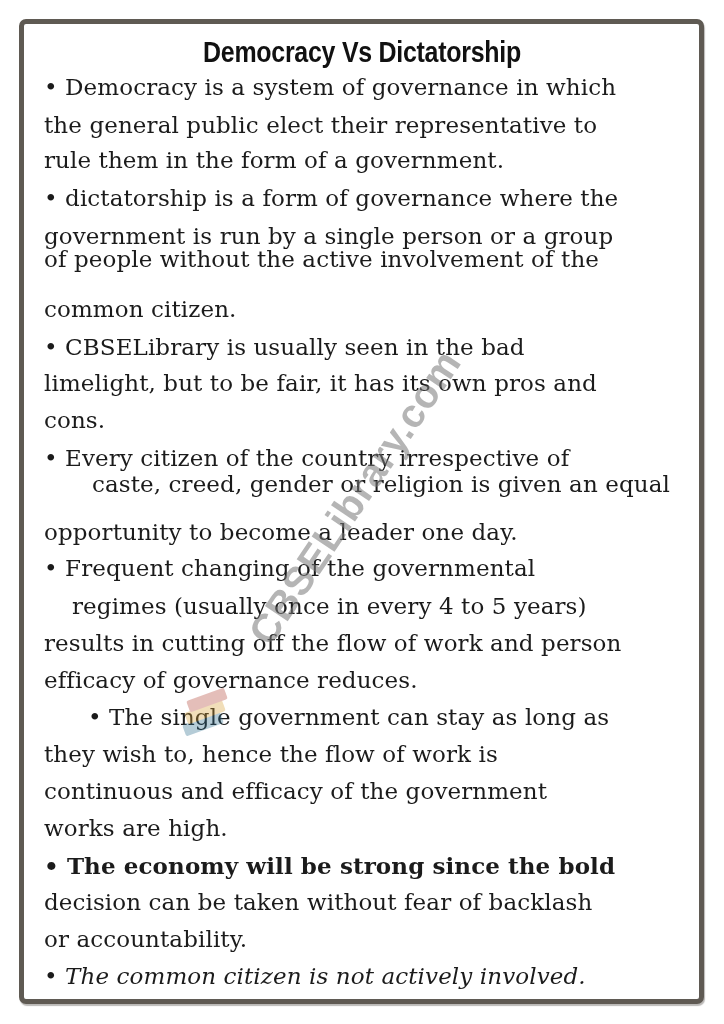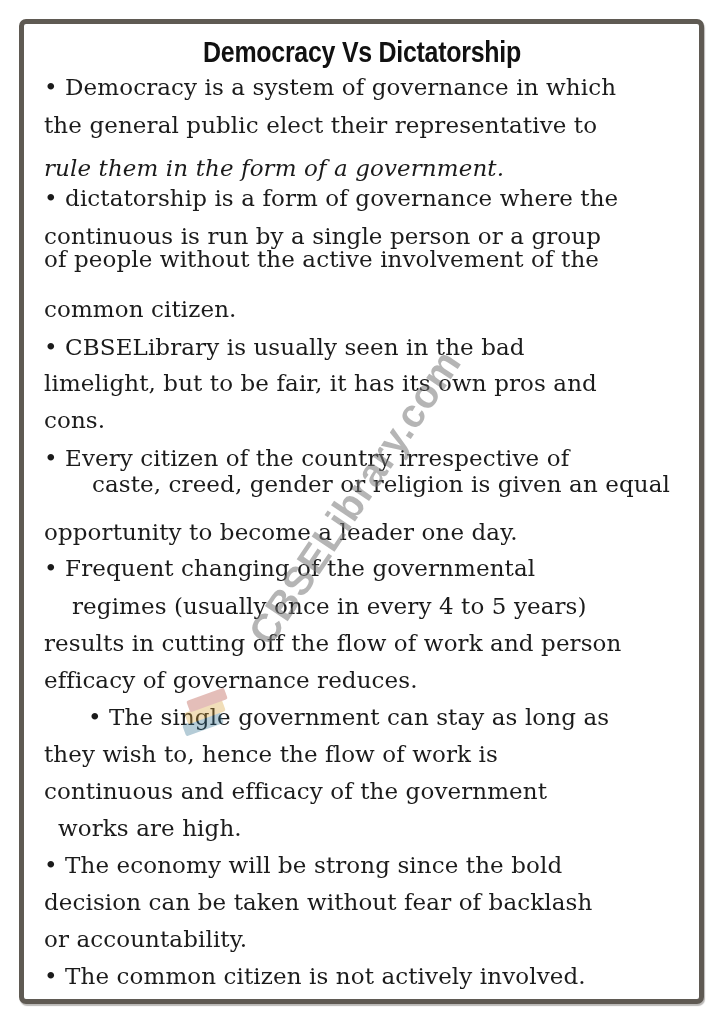--- a/index.html
+++ b/index.html
@@ -34,43 +34,43 @@
 </head>
 <body>
 
 <div class="card"></div>
 
 <div class="title">Democracy Vs Dictatorship</div>
 
 <div id="lines">
     <div class="line" style="top: 87px;">• Democracy is a system of governance in which</div>
     <div class="line" style="top: 125px;">the general public elect their representative to</div>
-    <div class="line" style="top: 168px; font-style: italic;">rule them in the form of a government.</div>
+    <div class="line" style="top: 160px;">rule them in the form of a government.</div>
     <div class="line" style="top: 198px;">• dictatorship is a form of governance where the</div>
-    <div class="line" style="top: 236px;">continuous is run by a single person or a group</div>
+    <div class="line" style="top: 236px;">government is run by a single person or a group</div>
     <div class="line" style="top: 259px;">of people without the active involvement of the</div>
     <div class="line" style="top: 309px;">common citizen.</div>
     <div class="line" style="top: 347px;">• CBSELibrary is usually seen in the bad</div>
     <div class="line" style="top: 383px;">limelight, but to be fair, it has its own pros and</div>
     <div class="line" style="top: 420px;">cons.</div>
     <div class="line" style="top: 458px;">• Every citizen of the country irrespective of</div>
     <div class="line" style="top: 484px; margin-left: 48px;">caste, creed, gender or religion is given an equal</div>
     <div class="line" style="top: 532px;">opportunity to become a leader one day.</div>
     <div class="line" style="top: 542px; margin-top: 26px;">• Frequent changing of the governmental</div>
     <div class="line" style="top: 606px; margin-left: 28px;">regimes (usually once in every 4 to 5 years)</div>
     <div class="line" style="top: 643px;">results in cutting off the flow of work and person</div>
     <div class="line" style="top: 680px;">efficacy of governance reduces.</div>
     <div class="line" style="top: 717px; margin-left: 44px;">• The single government can stay as long as</div>
     <div class="line" style="top: 754px; text-align: center;">they wish to, hence the flow of work is</div>
     <div class="line" style="top: 791px;">continuous and efficacy of the government</div>
-    <div class="line" style="top: 828px; margin-left: 14px;">works are high.</div>
-    <div class="line" style="top: 865px;">• The economy will be strong since the bold</div>
+    <div class="line" style="top: 828px;">works are high.</div>
+    <div class="line" style="top: 865px; font-weight: bold;">• The economy will be strong since the bold</div>
     <div class="line" style="top: 902px;">decision can be taken without fear of backlash</div>
     <div class="line" style="top: 939px;">or accountability.</div>
-    <div class="line" style="top: 976px;">• The common citizen is not actively involved.</div>
+    <div class="line" style="top: 976px; font-style: italic;">• The common citizen is not actively involved.</div>
   </div>
 
 <svg class="logo" viewBox="0 0 60 60">
   <rect x="8" y="38" width="40" height="12" rx="2" fill="#2f6f8f" transform="rotate(-20 28 44)"></rect>
   <rect x="10" y="26" width="40" height="12" rx="2" fill="#d9a33a" transform="rotate(-20 30 32)"></rect>
   <rect x="12" y="14" width="40" height="12" rx="2" fill="#b5473a" transform="rotate(-20 32 20)"></rect>
 </svg>
 <div class="watermark">CBSELibrary.com</div>
 
 </body></html>

